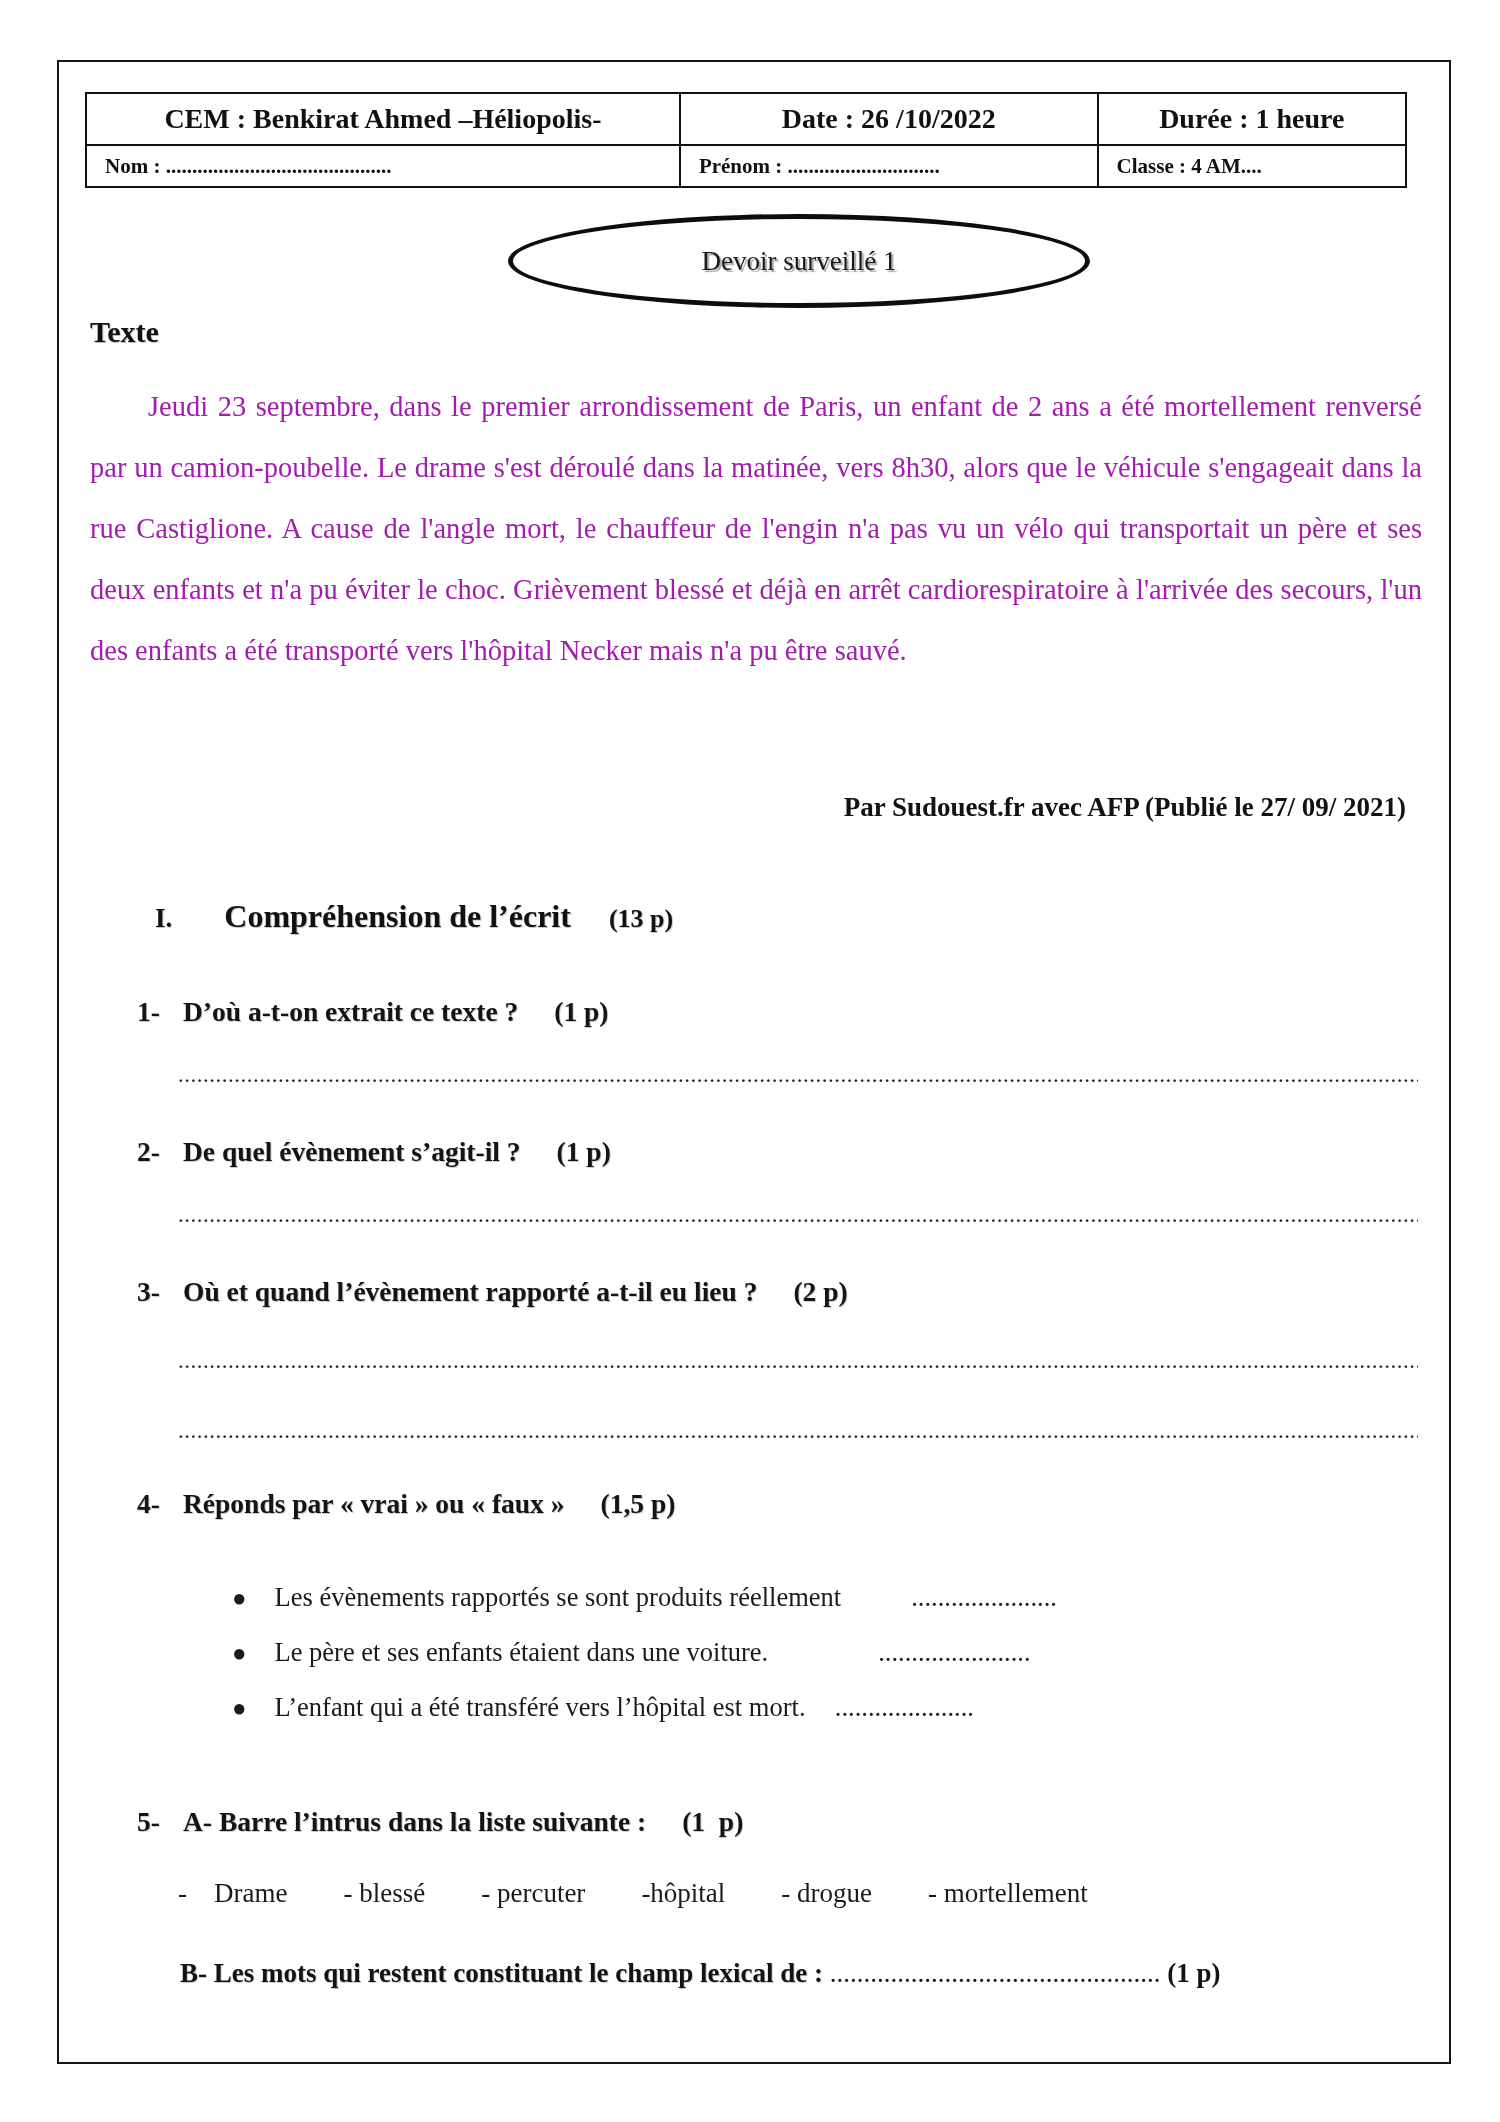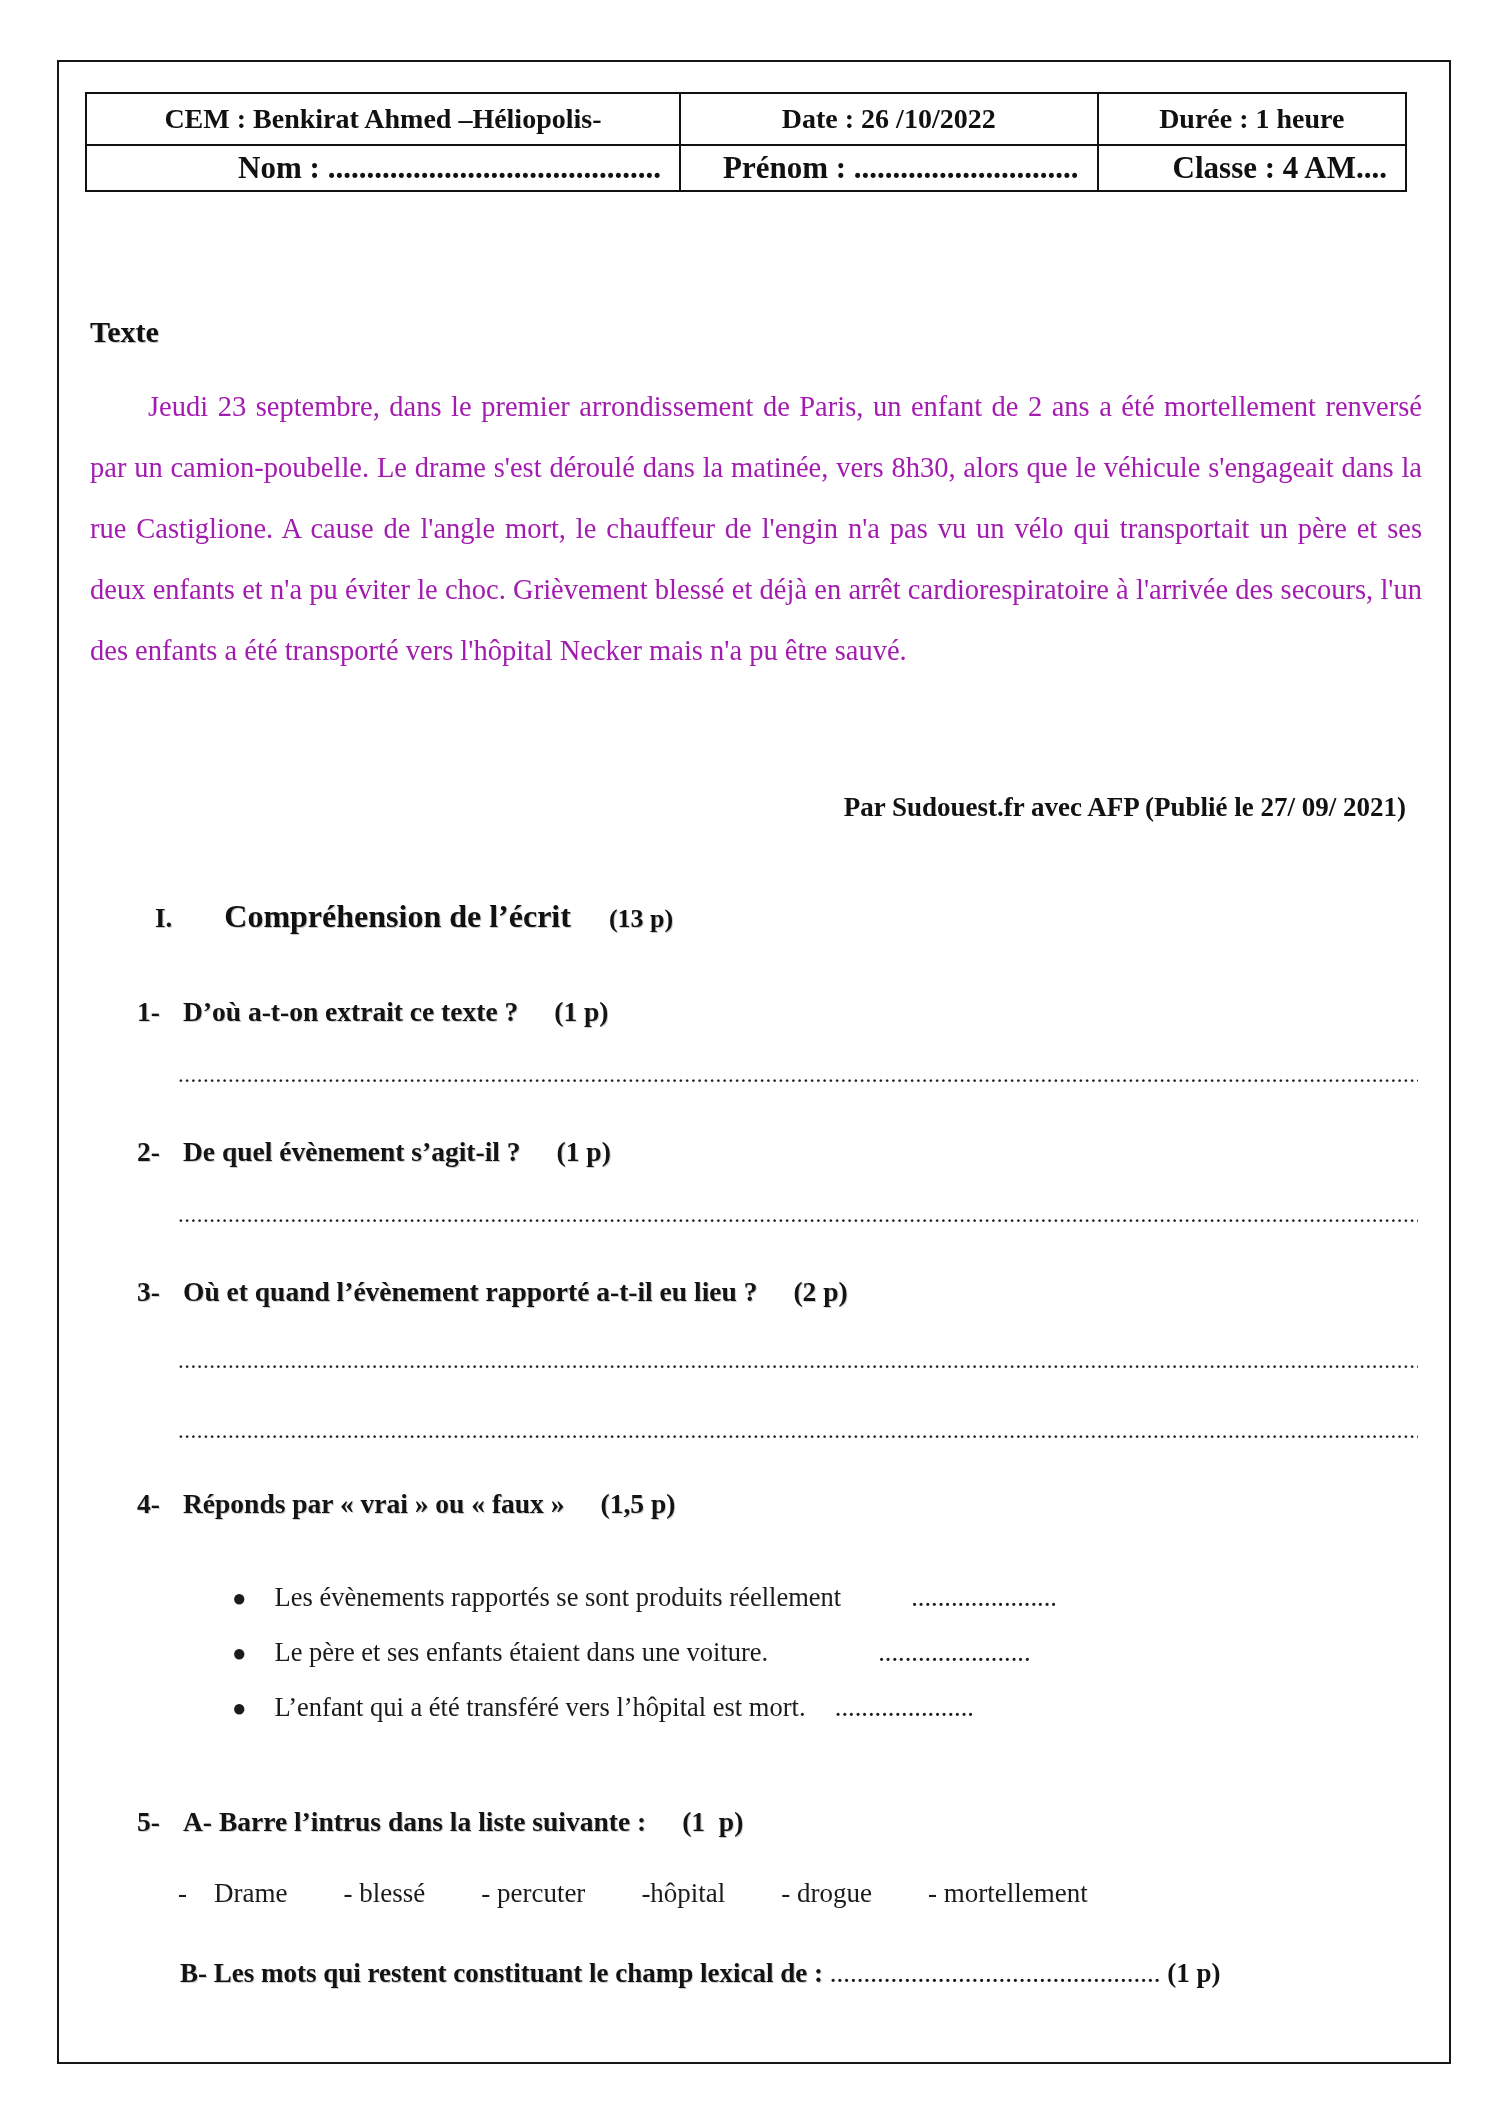--- a/index.html
+++ b/index.html
@@ -26,21 +26,21 @@
   }
   .hdr-table td{
     border:2px solid #111;
     font-weight:bold;
     font-size:28px;
     padding:4px 18px;
     white-space:nowrap;
     overflow:hidden;
   }
   .hdr-table .r1 td{height:42px;text-align:center;}
-  .hdr-table .r2 td{height:32px;text-align:right;font-size:31px;}
+  .hdr-table .r2 td{height:32px;text-align:left;font-size:21px;}
   .c1{width:46%;} .c2{width:31.5%;} .c3{width:22.5%;}
 
   
   .badge{
     position:absolute;left:508px;top:214px;
     width:572px;height:84px;
     border:5px solid #0d0d0d;
     border-radius:50%;
     display:flex;align-items:center;justify-content:center;
   }
@@ -154,20 +154,23 @@
         <td class="c3">Durée : 1 heure</td>
       </tr>
       <tr class="r2">
         <td class="c1">Nom : ...........................................</td>
         <td class="c2">Prénom : .............................</td>
         <td class="c3">Classe :  4 AM....</td>
       </tr>
     </tbody>
   </table>
 
+  <div class="badge">
+    <span>Devoir surveillé 1</span>
+  </div>
 
   <div class="texte-heading">Texte</div>
   <div class="body-par">Jeudi 23 septembre, dans le premier arrondissement de Paris, un enfant de 2 ans a été mortellement renversé par un camion-poubelle. Le drame s'est déroulé dans la matinée, vers 8h30, alors que le véhicule s'engageait dans la rue Castiglione. A cause de l'angle mort, le chauffeur de l'engin n'a pas vu un vélo qui transportait un père et ses deux enfants et n'a pu éviter le choc. Grièvement blessé et déjà en arrêt cardiorespiratoire à l'arrivée des secours, l'un des enfants a été transporté vers l'hôpital Necker mais n'a pu être sauvé.</div>
   <div class="attribution">Par Sudouest.fr avec AFP (Publié le 27/ 09/ 2021)</div>
 
   <div class="sec-heading">
     <span class="numeral">I.</span>
     <span class="sec-title">Compréhension de l’écrit</span>
     <span class="sec-points">(13 p)</span>
   </div>

